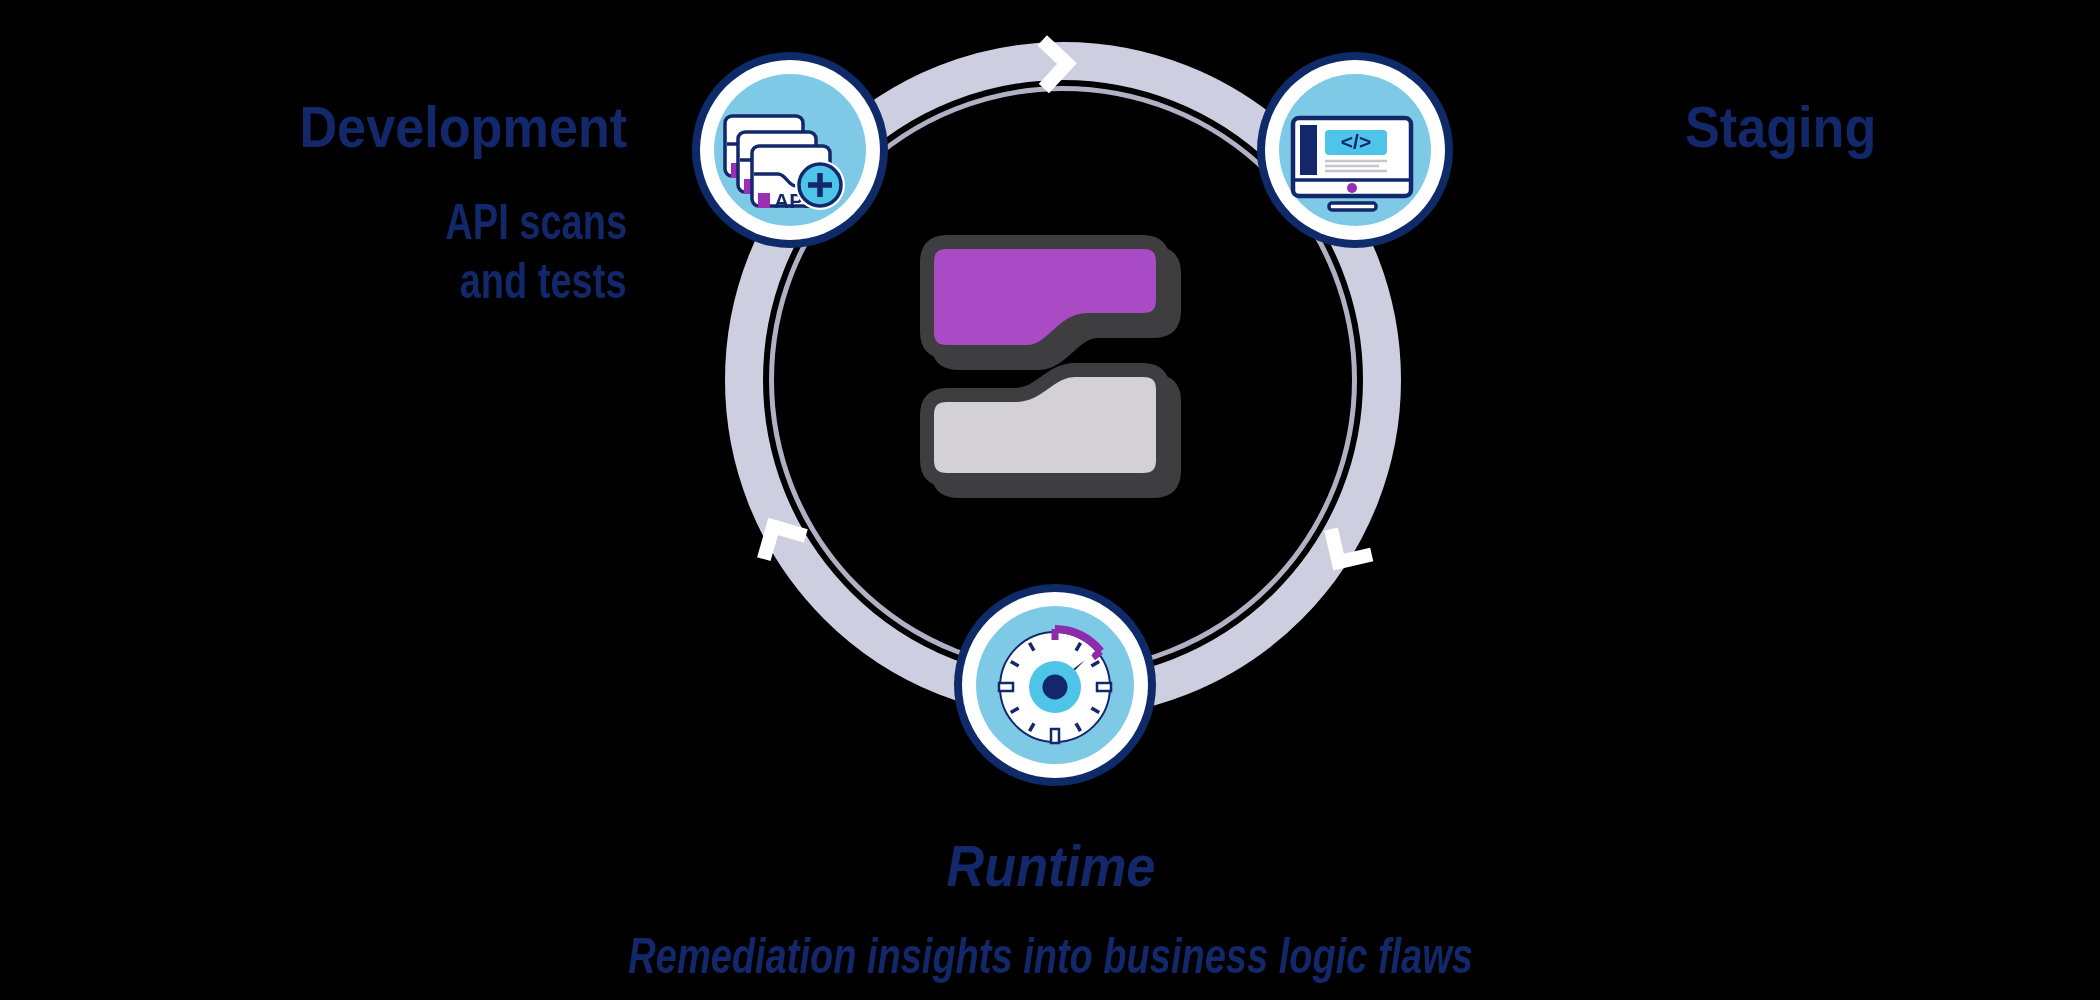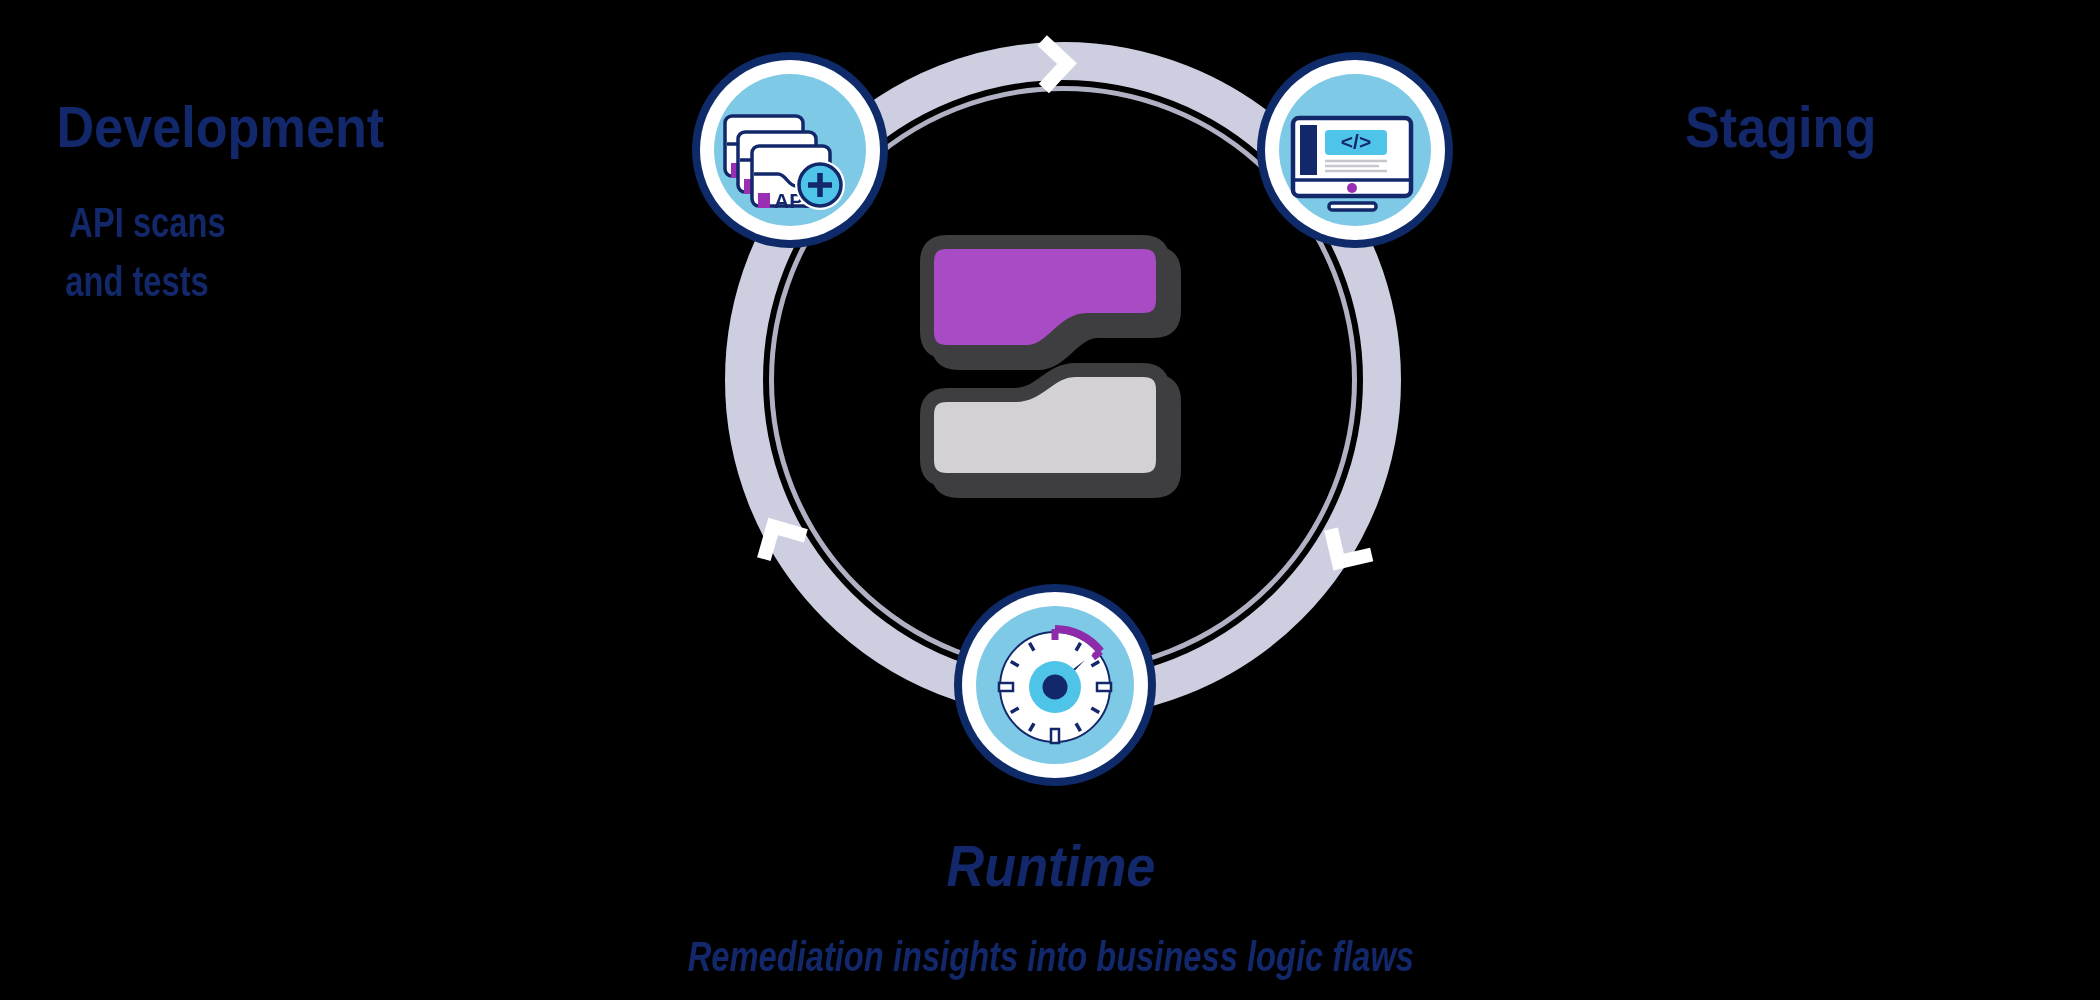--- a/index.html
+++ b/index.html
@@ -1,24 +1,24 @@
 <!DOCTYPE html>
 <html><head>
 <meta charset="utf-8">
 <style>
   html,body{margin:0;padding:0;background:#000;}
   .canvas{position:relative;width:2100px;height:1000px;background:#000;overflow:hidden;
           font-family:"Liberation Sans",sans-serif;}
   .layer{position:absolute;left:0;top:0;}
   .stage{position:absolute;color:#13276b;}
   .stage .title{font-size:58px;font-weight:bold;line-height:58px;white-space:nowrap;}
-  .stage .sub{font-size:43px;font-weight:bold;line-height:59px;white-space:nowrap;}
+  .stage .sub{font-size:50px;font-weight:bold;line-height:59px;white-space:nowrap;}
   .cond{display:inline-block;transform:scaleX(0.9);}
   .cond-sub{display:inline-block;transform:scaleX(0.76);}
-  .align-right{text-align:left;margin-left:20px;}
+  .align-right{text-align:right;}
   .align-right .cond,.align-right .cond-sub{transform-origin:100% 50%;}
   .align-left{text-align:center;}
   .align-left .cond,.align-left .cond-sub{transform-origin:0 50%;}
   .align-center{text-align:center;}
   .align-center .cond,.align-center .cond-sub{transform-origin:50% 50%;}
   .subwrap-dev{margin-top:37px;}
   .subwrap-stg{margin-top:37px;}
   .subwrap-run{margin-top:32px;}
   svg{display:block;}
 </style>

